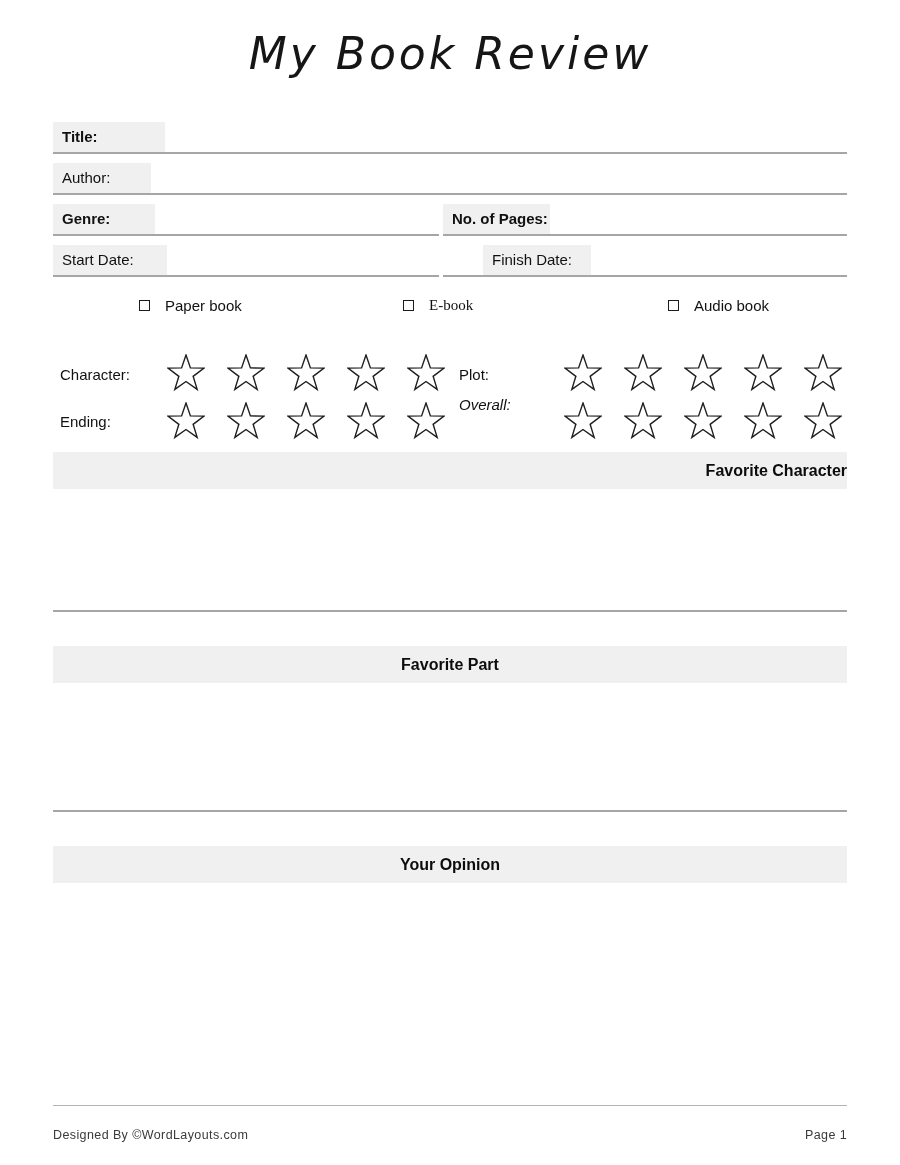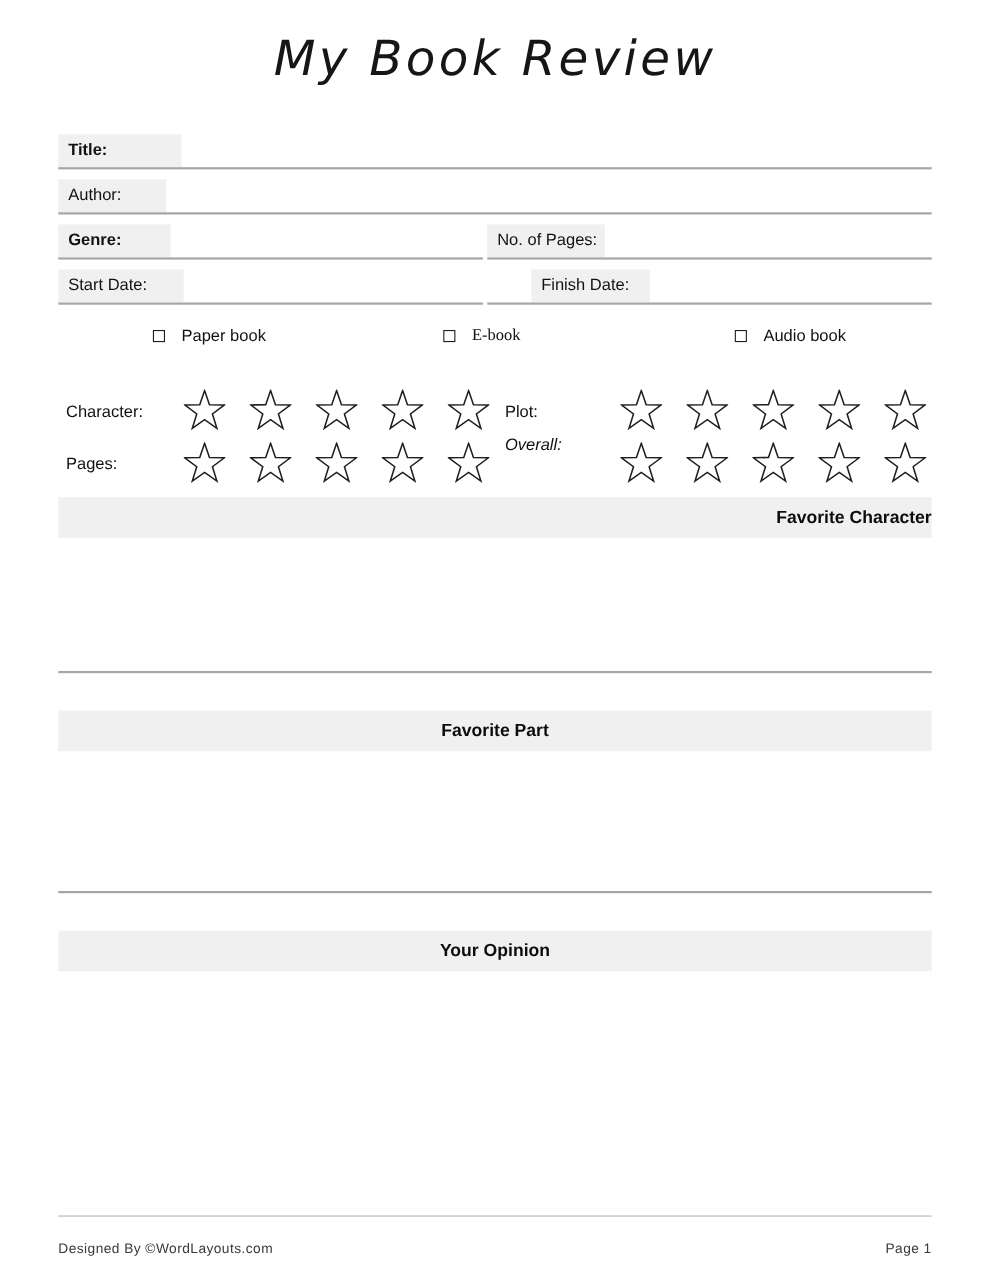--- a/index.html
+++ b/index.html
@@ -36,21 +36,21 @@
     height: 30px;
     line-height: 30px;
     background: #f0f0f0;
     font-size: 15px;
     padding-left: 9px;
     color: #111;
   }
   .lbl-title  { left: 53px; top: 122px; width: 112px; font-weight: bold; }
   .lbl-author { left: 53px; top: 163px; width: 98px; }
   .lbl-genre  { left: 53px; top: 204px; width: 102px; font-weight: bold; }
-  .lbl-pages  { left: 443px; top: 204px; width: 107px; }
+  .lbl-pages  { left: 443px; top: 204px; width: 107px; font-weight: bold; }
   .lbl-start  { left: 53px; top: 245px; width: 114px; }
   .lbl-finish { left: 443px; top: 245px; width: 108px; margin-left: 40px; }
 
   
   .rule { position: absolute; height: 2px; background: #a6a6a6; }
   .rule-1  { left: 53px;  top: 152px; width: 794px; }
   .rule-2  { left: 53px;  top: 193px; width: 794px; }
   .rule-3a { left: 53px;  top: 234px; width: 386px; }
   .rule-3b { left: 443px; top: 234px; width: 404px; }
   .rule-4a { left: 53px;  top: 275px; width: 386px; }
@@ -173,21 +173,21 @@
     <span class="checkbox"></span>
     <span>E-book</span>
   </div>
   <div class="format-option opt-audio">
     <span class="checkbox"></span>
     <span>Audio book</span>
   </div>
 
   <div class="rating-label rl-character">Character:</div>
   <div class="rating-label rl-plot">Plot:</div>
-  <div class="rating-label rl-ending">Pages:</div>
+  <div class="rating-label rl-ending">Ending:</div>
   <div class="rating-label rl-overall">Overall:</div>
 
   <div class="stars st-a-left">
       <svg class="star" viewBox="0 0 38 40">
         <polygon points="19,1 23.41,13.93 37.07,14.13 26.13,22.32 30.17,35.37 19,27.5 7.83,35.37 11.87,22.32 0.93,14.13 14.59,13.93"></polygon>
       </svg>
       <svg class="star" viewBox="0 0 38 40">
         <polygon points="19,1 23.41,13.93 37.07,14.13 26.13,22.32 30.17,35.37 19,27.5 7.83,35.37 11.87,22.32 0.93,14.13 14.59,13.93"></polygon>
       </svg>
       <svg class="star" viewBox="0 0 38 40">

